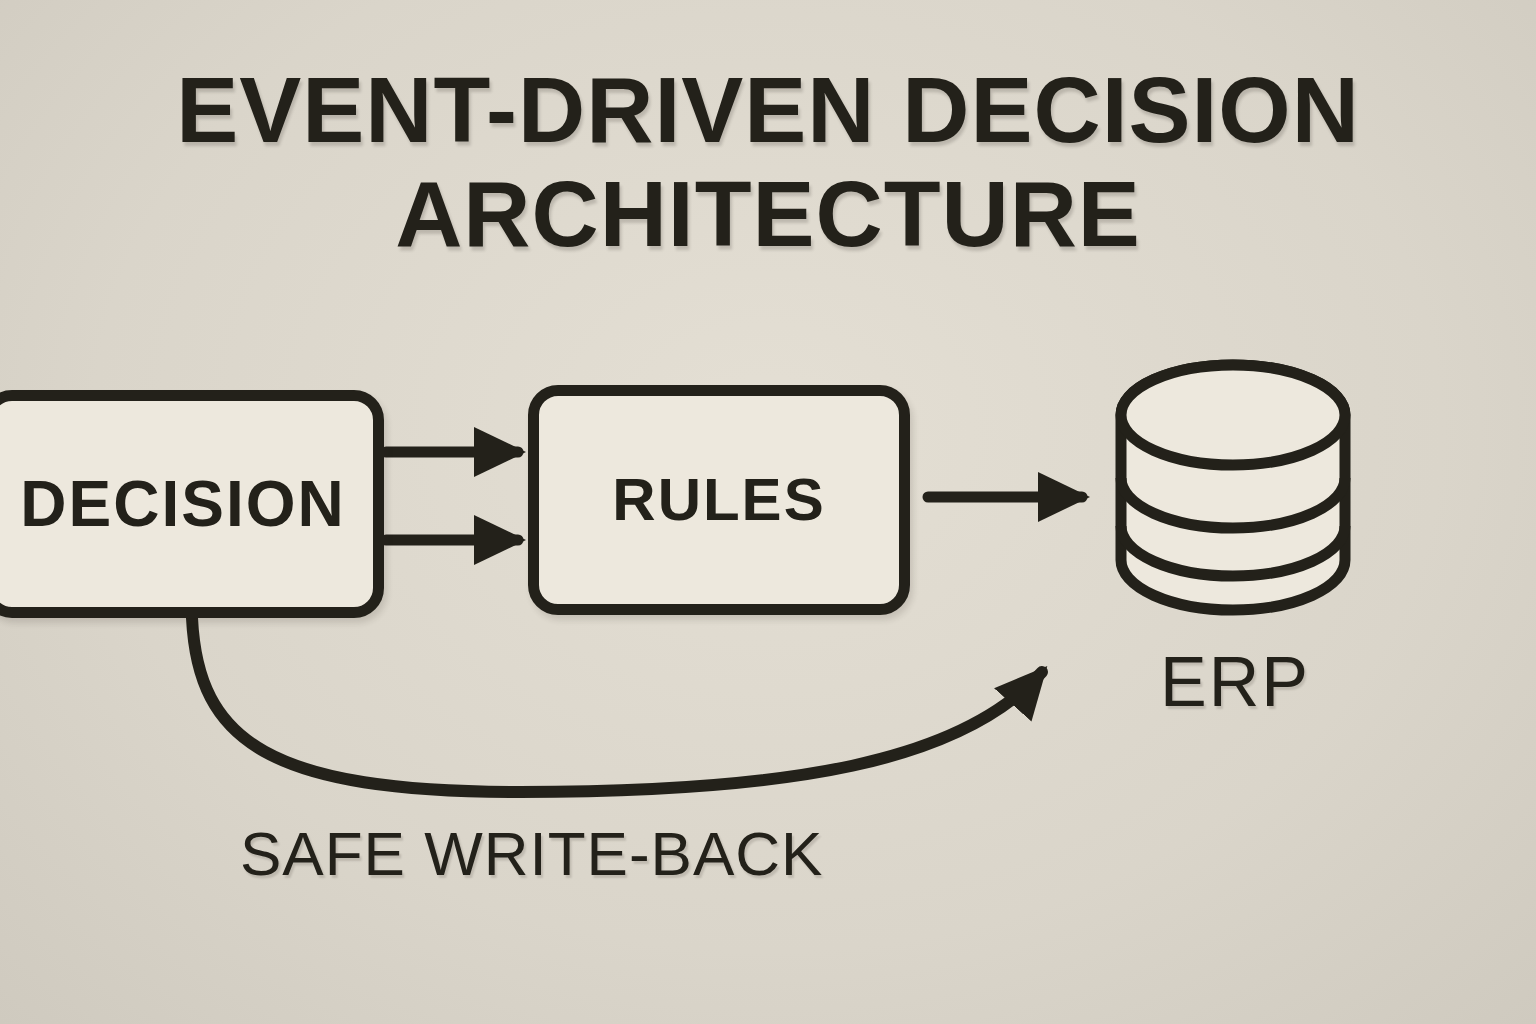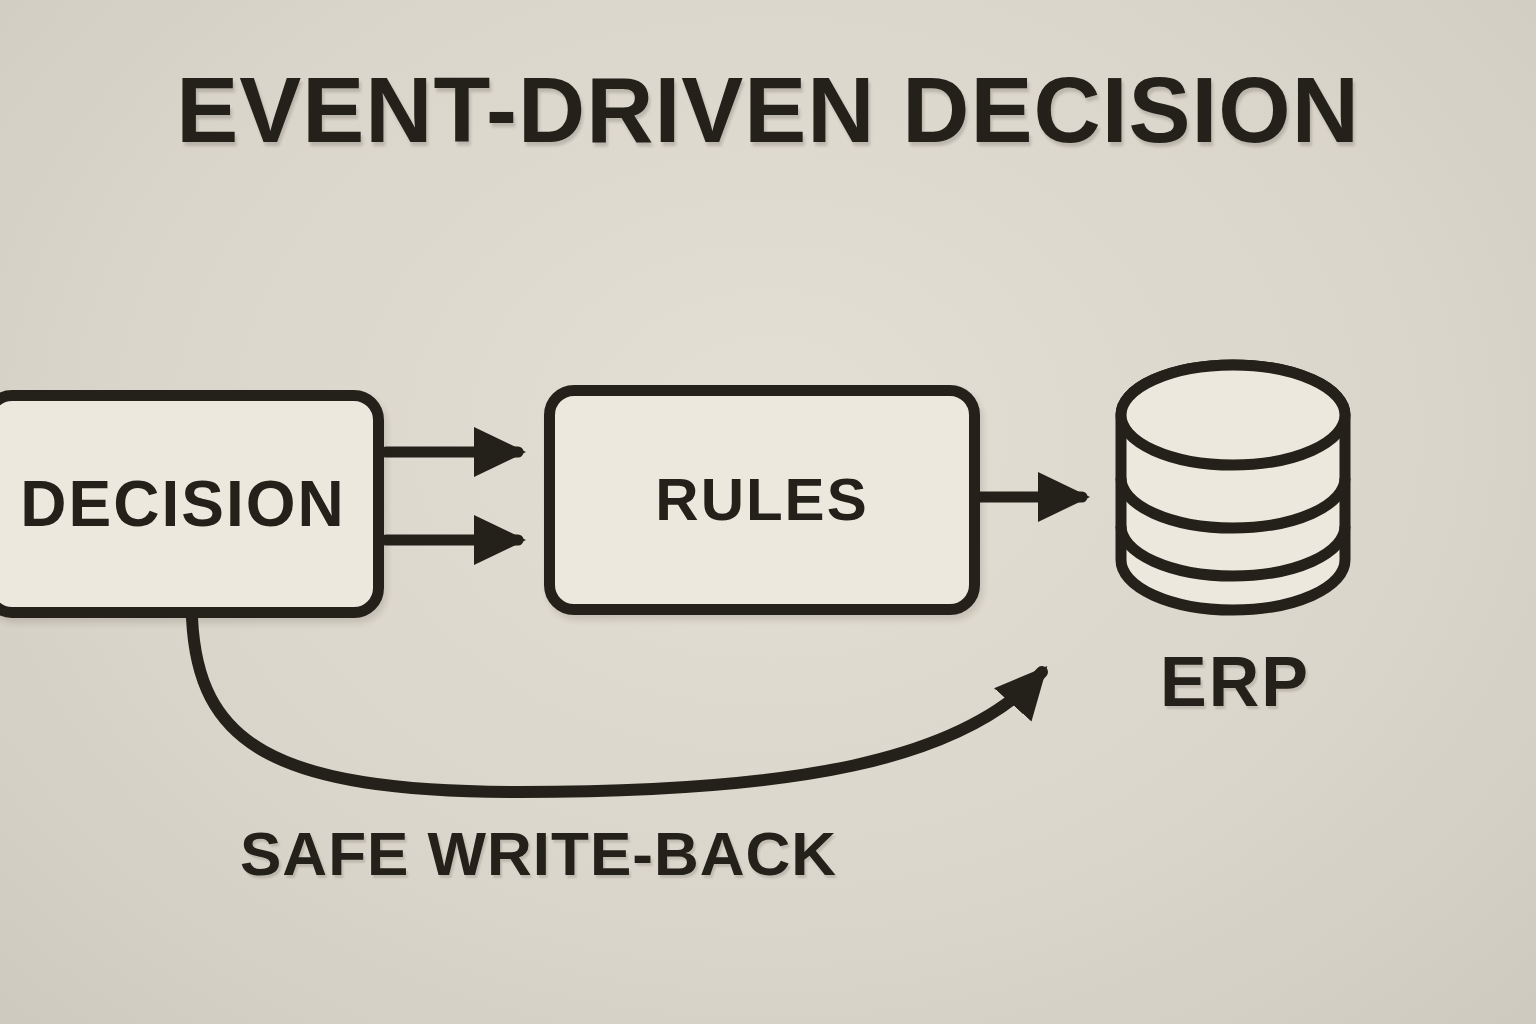--- a/index.html
+++ b/index.html
@@ -42,47 +42,48 @@
     box-shadow:3px 5px 6px rgba(40,36,28,.14);
     text-align:center;
     font-weight:800;
     color:var(--ink);
   }
   .node-streams{
     left:-18px;top:390px;width:402px;height:228px;
     font-size:64px;letter-spacing:2px;
   }
   .node-rules{
-    left:544px;top:385px;width:436px;height:230px;
+    left:528px;top:385px;width:382px;height:230px;
     font-size:60px;letter-spacing:2px;line-height:1.08;
   }
 
   
   .label{
     position:absolute;
-    font-weight:700;
+    font-weight:400;
     color:var(--ink);
     text-shadow:2px 3px 2px rgba(40,36,28,.15);
   }
   .label-erp{
     left:1100px;top:642px;width:270px;
     text-align:center;font-size:70px;letter-spacing:2px;
   }
   .label-writeback{
     left:240px;top:818px;width:800px;
     text-align:left;font-size:62px;letter-spacing:1px;
   }
 </style>
 </head>
 <body>
 
 <div class="stage">
 
   <header class="title">
     <div>EVENT-DRIVEN DECISION</div>
+    <div>ARCHITECTURE</div>
   </header>
 
   <svg class="connectors" viewBox="0 0 1536 1024" xmlns="http://www.w3.org/2000/svg">
     <defs>
       <marker id="ah" markerUnits="userSpaceOnUse" markerWidth="70" markerHeight="70" refX="44" refY="27" orient="auto">
         <polygon points="0,2 52,27 0,52" fill="var(--ink, #23211a)"></polygon>
       </marker>
     </defs>
 
     <line x1="386" y1="452" x2="518" y2="452" stroke="var(--ink)" stroke-width="11" stroke-linecap="round" marker-end="url(#ah)"></line>

